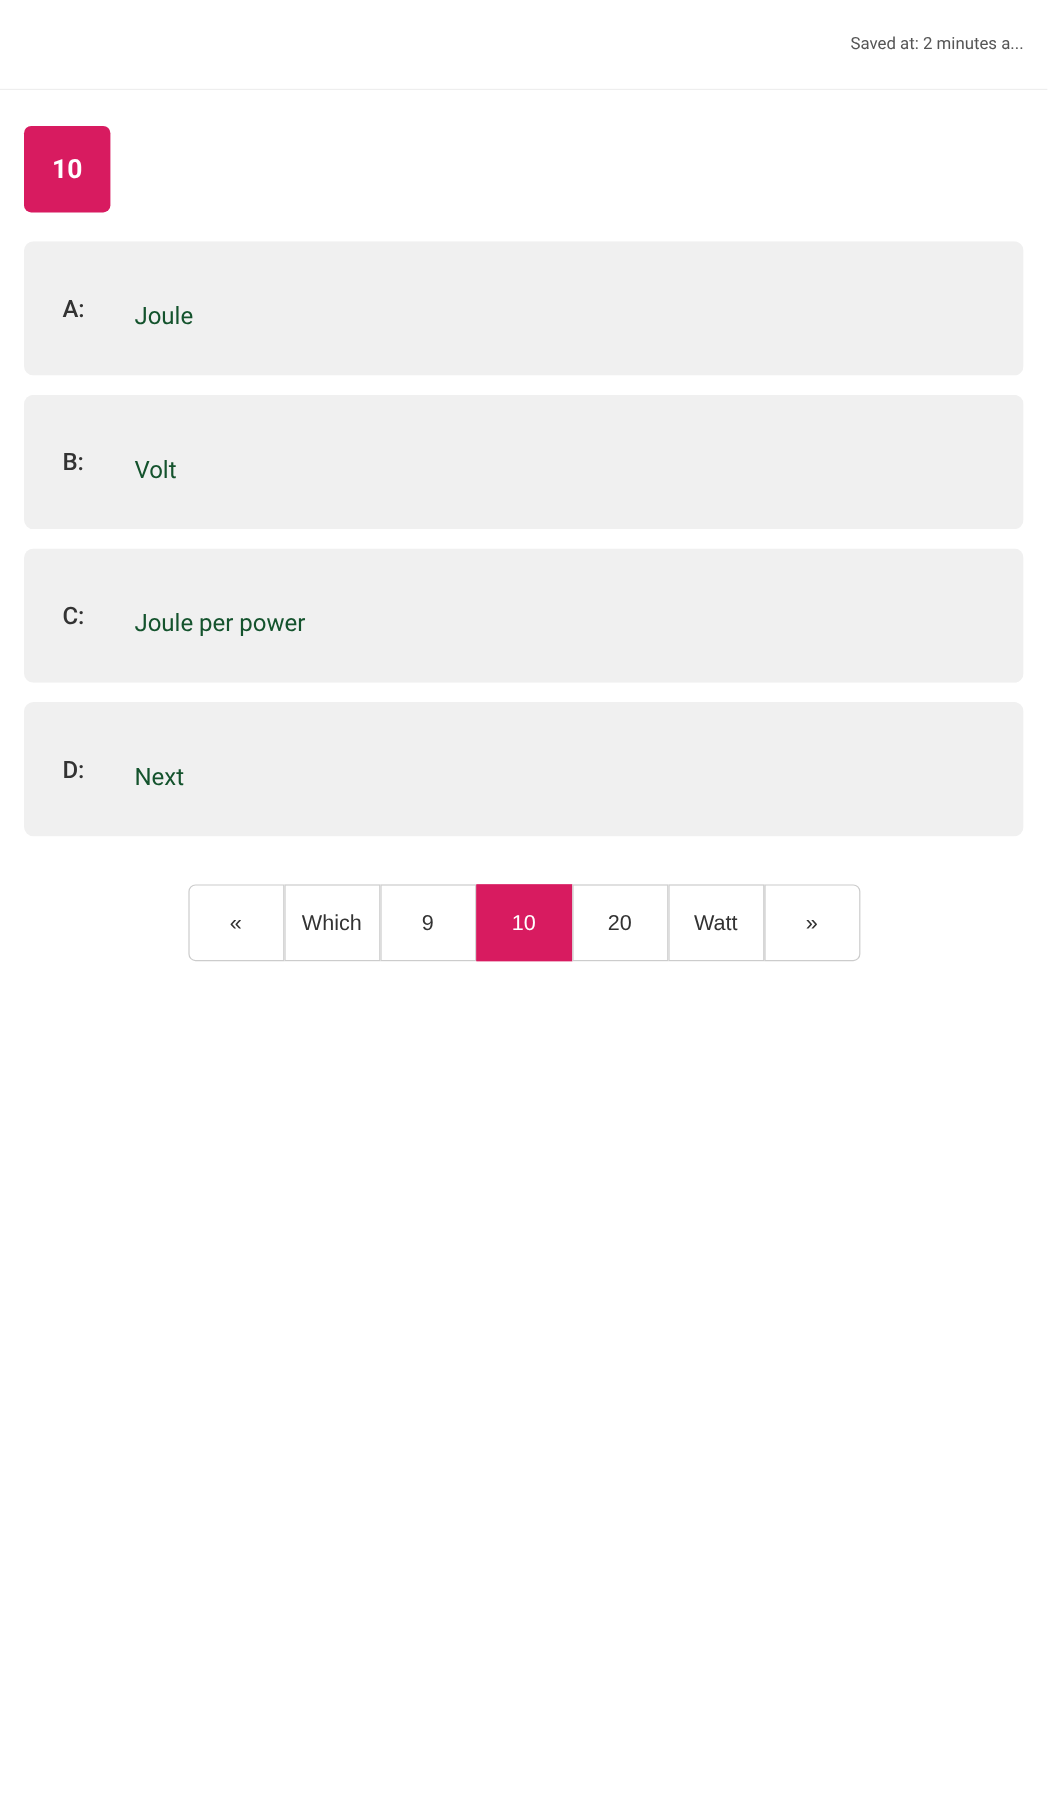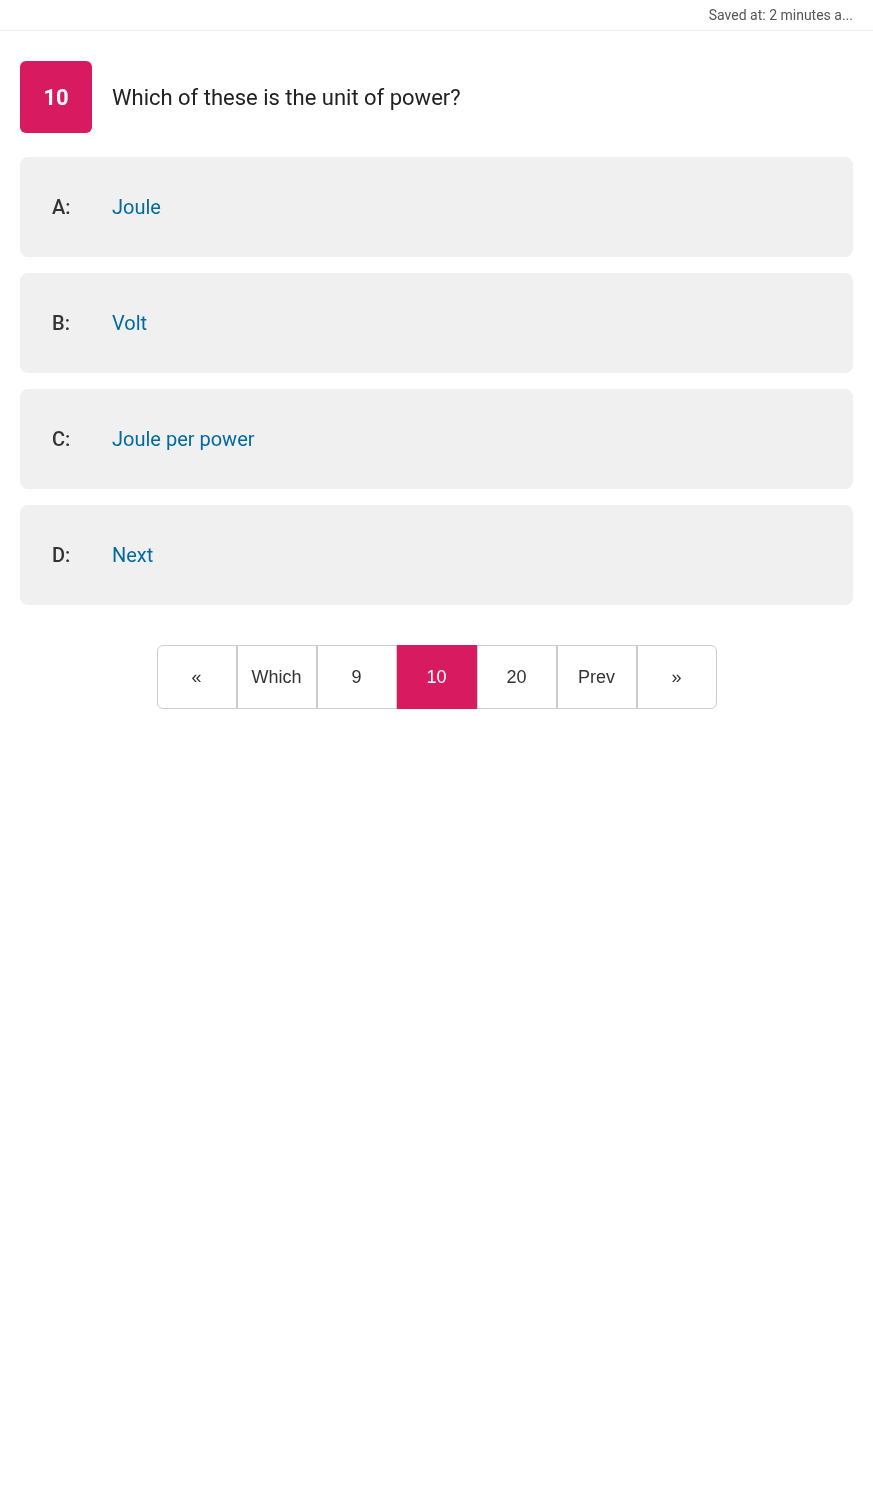--- a/index.html
+++ b/index.html
@@ -10,21 +10,21 @@
 
     body {
       font-family: -apple-system, BlinkMacSystemFont, 'Segoe UI', Roboto, sans-serif;
       background: #ffffff;
       width: 873px;
       min-height: 1512px;
       overflow-x: hidden;
     }
 
     .top-bar {
-      padding: 7px 20px;
+      padding: 29px 20px;
       text-align: right;
       font-size: 14px;
       color: #555;
       border-bottom: 1px solid #eee;
     }
 
     .main-content {
       padding: 30px 20px;
     }
 
@@ -76,21 +76,22 @@
 
     .option-label {
       font-size: 20px;
       color: #333;
       font-weight: 500;
       min-width: 40px;
     }
 
     .option-text {
       font-size: 20px;
-      color: #0369a1;
+      color: #14532d;
+      margin-top: 12px;
     }
 
     .pagination {
       display: flex;
       justify-content: center;
       align-items: center;
       gap: 0;
       margin-top: 20px;
     }
 
@@ -126,21 +127,20 @@
 <body>
 
 <div class="top-bar">
   <span>Saved at: 2 minutes a...</span>
 </div>
 
 <div class="main-content">
 
   <div class="question-header">
     <div class="question-number-badge">10</div>
-    <div class="question-text">Which of these is the unit of power?</div>
   </div>
 
   <div class="options-list">
 
     <div class="option-card">
       <span class="option-label">A:</span>
       <span class="option-text">Joule</span>
     </div>
 
     <div class="option-card">
@@ -159,17 +159,17 @@
     </div>
 
   </div>
 
   <div class="pagination">
     <button class="page-btn">«</button>
     <button class="page-btn">Which</button>
     <button class="page-btn">9</button>
     <button class="page-btn active">10</button>
     <button class="page-btn">20</button>
-    <button class="page-btn">Prev</button>
+    <button class="page-btn">Watt</button>
     <button class="page-btn">»</button>
   </div>
 
 </div>
 
 </body></html>

